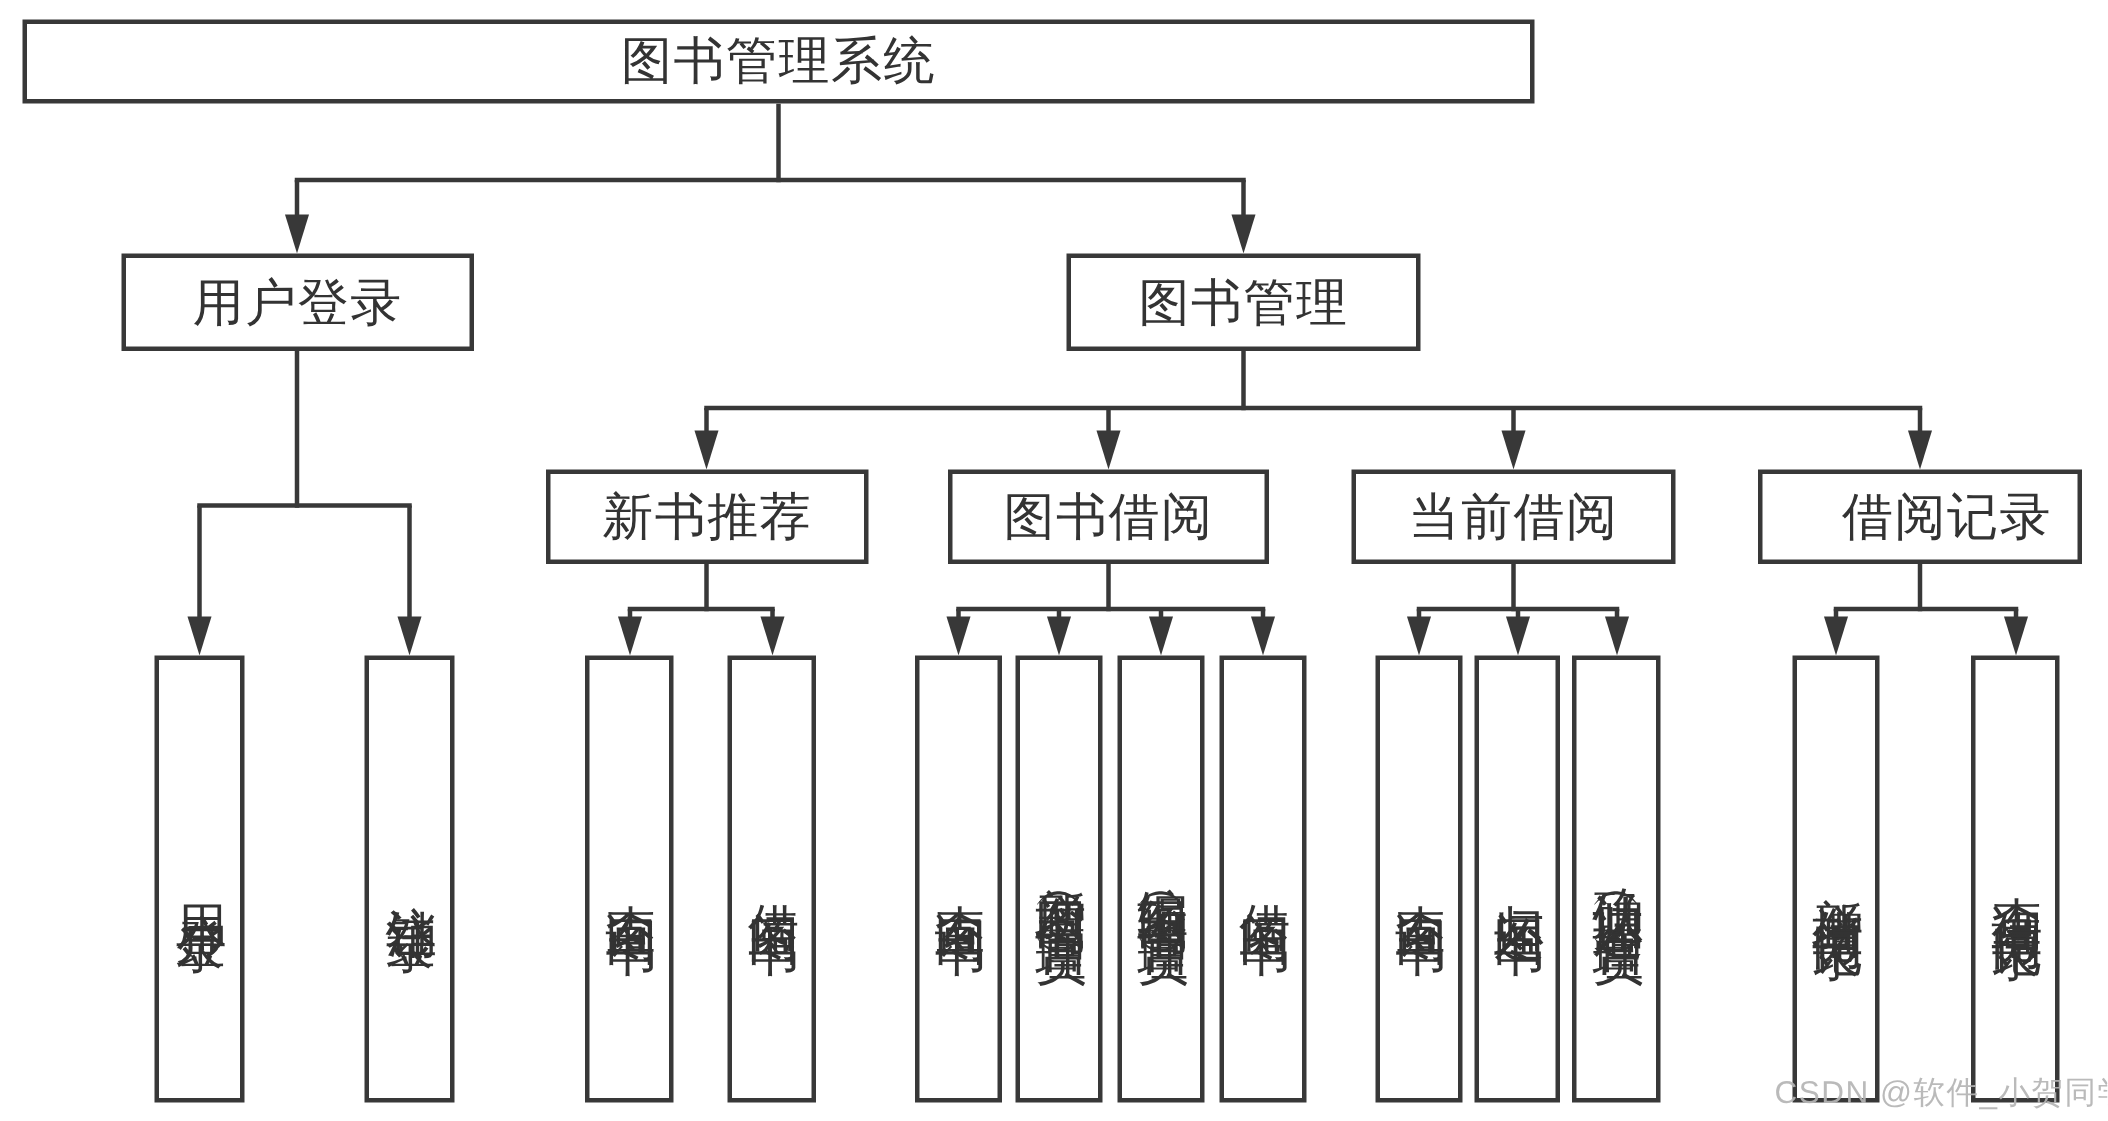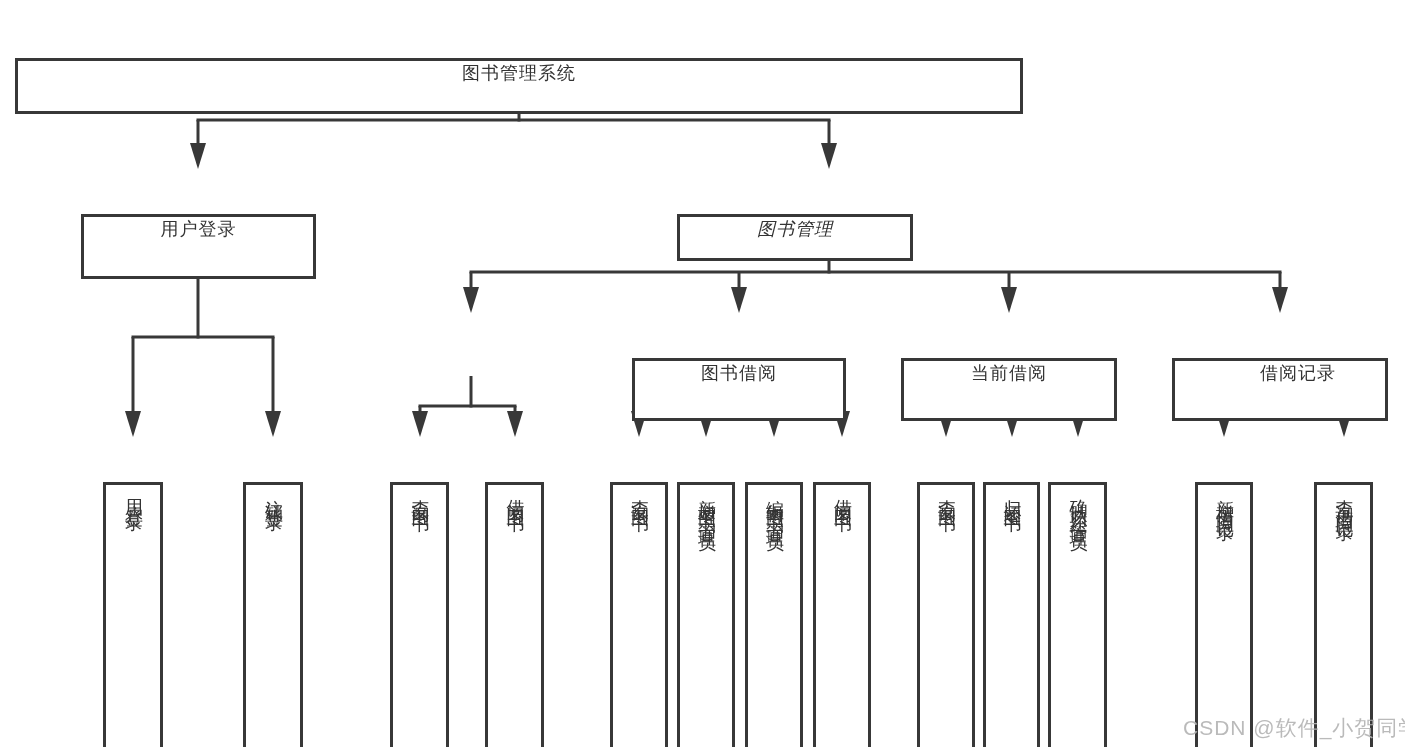--- a/index.html
+++ b/index.html
@@ -22,26 +22,25 @@
   }
   .wires { position: absolute; left: 0; top: 0; z-index: 1; }
   .wires line { stroke: var(--line); stroke-width: 3; }
   .wires polygon { fill: var(--line); }
   .node {
     position: absolute;
     z-index: 2;
     background: var(--bg);
     border: 3px solid var(--line);
     display: flex;
-    align-items: flex-start;
+    align-items: center;
     justify-content: center;
-    font-size: 18px;
+    font-size: 34px;
     color: var(--text);
     letter-spacing: 1px;
-    margin-top: 45px;
   }
   .leaf { letter-spacing: 0; }
   .vtext {
     writing-mode: vertical-rl;
     text-orientation: mixed;
     letter-spacing: 5px;
     line-height: 1.1;
     white-space: nowrap;
   }
   .watermark {
@@ -123,24 +122,27 @@
     <polygon points="1336,411 1352,411 1344,437"></polygon>
   </svg>
 
   <div class="node" style="left:15px; top:13px; width:1008px; height:56px;">
     <span>图书管理系统</span>
   </div>
 
   <div class="node" style="left:81px; top:169px; width:235px; height:65px;">
     <span>用户登录</span>
   </div>
-  <div class="node" style="left:677px; top:169px; width:236px; height:47px;font-style:italic;">
+  <div class="node" style="left:711px; top:169px; width:236px; height:65px;">
     <span>图书管理</span>
   </div>
 
+  <div class="node" style="left:364px; top:313px; width:215px; height:63px;">
+    <span>新书推荐</span>
+  </div>
   <div class="node" style="left:901px; top:313px; width:216px; height:63px;">
     <span>当前借阅</span>
   </div>
   <div class="node" style="left:632px; top:313px; width:214px; height:63px;">
     <span>图书借阅</span>
   </div>
   <div class="node" style="left:1172px; top:313px; width:216px; height:63px;padding-left:36px;">
     <span>借阅记录</span>
   </div>
 

